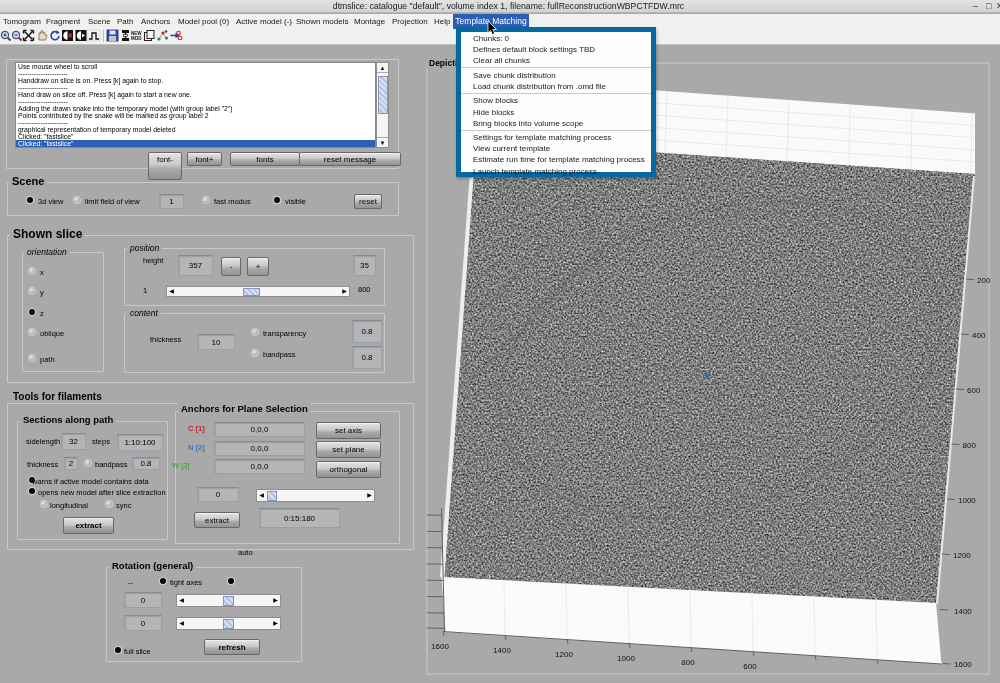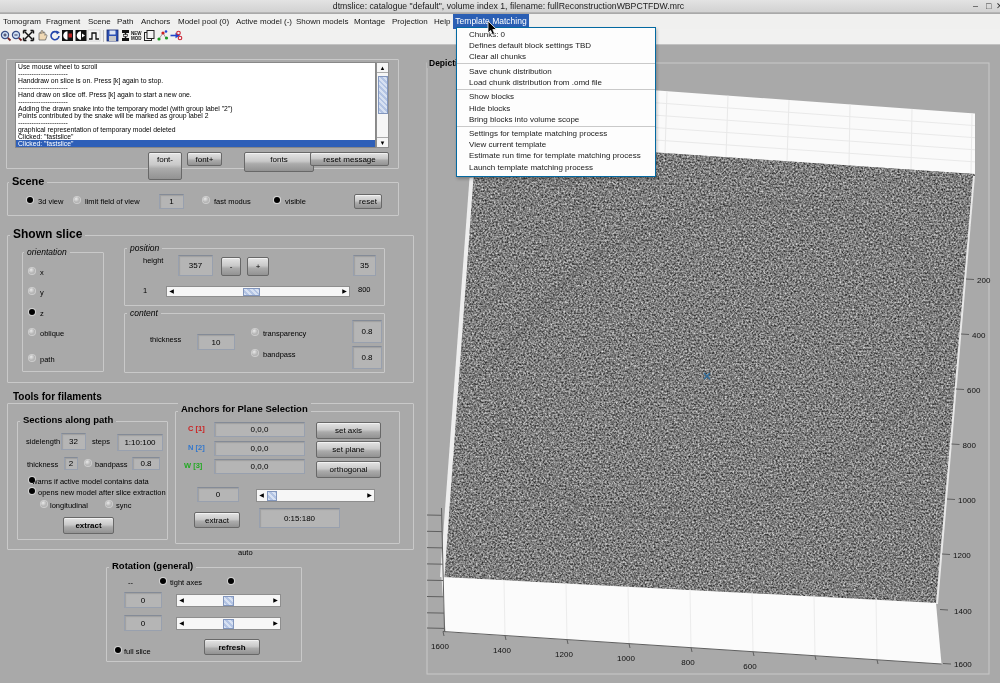--- a/index.html
+++ b/index.html
@@ -13,21 +13,21 @@
 .gb{position:absolute;border:1px solid #c9c9c9;border-radius:1px}
 .gbl{position:absolute;background:#a9a9a9;padding:0 3px;font-weight:bold;white-space:nowrap}
 .lab{position:absolute;font-size:7.5px;color:#000;white-space:nowrap}
 .fld{position:absolute;background:#b5b5b5;border:1px solid #98a0ae;border-top-color:#848b97;box-shadow:inset 1px 1px 1px rgba(0,0,0,0.12);font-size:8px;color:#000;text-align:center}
 .btn{position:absolute;background:linear-gradient(#e4e4e4 0%,#c9c9c9 45%,#ababab 60%,#929292 100%);border:1px solid #686868;border-radius:2px;font-size:8px;color:#000;text-align:center;box-shadow:inset 0 1px 0 rgba(255,255,255,0.55)}
 .rd{position:absolute;width:6px;height:6px;border-radius:50%;background:radial-gradient(circle at 35% 30%,#e9e9e9,#b4b4b4 60%,#c9c9c9);box-shadow:0 0 0 1px #cdcdcd}
 .rd.on{background:#000;box-shadow:0 0 0 1px #d2d2d2}
 .scrl{position:absolute;background:#f6f6f6;border:1px solid #8e8e8e}
 .thumb{position:absolute;background:repeating-linear-gradient(45deg,#d7e1f2 0 2px,#b3c4e4 2px 4px);border:1px solid #8296bd}
 .arr{position:absolute;font-size:6px;color:#000;line-height:10px;text-align:center}
-#dd{position:absolute;left:456px;top:27px;width:200px;height:150px;background:#fdfdfd;border:1px solid #0369a1;box-shadow:1px 2px 3px rgba(0,0,0,0.25);font-size:8px;color:#1a1a1a}
+#dd{position:absolute;left:456px;top:27px;width:200px;height:150px;background:#fdfdfd;border:5px solid #0369a1;box-shadow:1px 2px 3px rgba(0,0,0,0.25);font-size:8px;color:#1a1a1a}
 #dd .mi{padding-left:12px;height:11.1px;line-height:11.3px;white-space:nowrap}
 #dd .sep{border-top:1px solid #c9c9c9;margin:1px 0 1.5px 0;height:0}
 </style></head>
 <body>
 <div id="titlebar">dtmslice: catalogue "default", volume index 1, filename: fullReconstructionWBPCTFDW.mrc
 <span class="wb" style="left:973px">–</span><span class="wb" style="left:986px">□</span><span class="wb" style="left:996px">✕</span>
 </div>
 <div id="menubar">
 <span style="left:3px">Tomogram</span>
 <span style="left:46px">Fragment</span>
@@ -154,22 +154,22 @@
 <div style="background:#2e5fb8;color:#fff;margin-left:-2px;padding-left:2px">Clicked: "fastslice"</div>
 </div>
 
 <div class="scrl" style="left:376px;top:62px;width:13px;height:86px">
 <div class="arr" style="left:0;top:0;width:11px;height:10px;border-bottom:1px solid #aaa">▲</div>
 <div class="thumb" style="left:0.5px;top:13px;width:10px;height:38px"></div>
 <div class="arr" style="left:0;bottom:0;width:11px;height:10px;border-top:1px solid #aaa">▼</div>
 </div>
 <div class="btn" style="left:148px;top:152px;width:34px;height:28px;line-height:13px">font-</div>
 <div class="btn" style="left:187px;top:152px;width:35px;height:14px;line-height:13px">font+</div>
-<div class="btn" style="left:244px;top:152px;width:70px;height:20px;line-height:13px">fonts</div>
-<div class="btn" style="left:310px;top:152px;width:79px;height:14px;line-height:13px">reset message</div>
+<div class="btn" style="left:230px;top:152px;width:70px;height:14px;line-height:13px">fonts</div>
+<div class="btn" style="left:299px;top:152px;width:102px;height:14px;line-height:13px">reset message</div>
 
 <div class="gb" style="left:7px;top:182px;width:392px;height:34px"></div>
 <div class="gbl" style="left:9px;top:175px;font-size:11px">Scene</div>
 <i class="rd on" style="left:27px;top:197px"></i>
 <span class="lab" style="left:38px;top:197px">3d view</span>
 <i class="rd" style="left:74px;top:197px"></i>
 <span class="lab" style="left:85px;top:197px">limit field of view</span>
 <div class="fld" style="left:159px;top:194px;width:25px;height:15px;line-height:14px">1</div>
 <i class="rd" style="left:203px;top:197px"></i>
 <span class="lab" style="left:214px;top:197px">fast modus</span>
@@ -244,21 +244,21 @@
 <div class="btn" style="left:63px;top:517px;width:51px;height:17px;line-height:16px;font-weight:bold">extract</div>
 
 <div class="gb" style="left:175px;top:411px;width:225px;height:133px"></div>
 <div class="gbl" style="left:178px;top:403px;font-size:9.5px">Anchors for Plane Selection</div>
 <span class="lab" style="left:188px;top:424px;color:#cc2222;font-weight:bold">C [1]</span>
 <div class="fld" style="left:214px;top:422px;width:91px;height:15px;line-height:14px">0,0,0</div>
 <div class="btn" style="left:316px;top:422px;width:65px;height:17px;line-height:16px">set axis</div>
 <span class="lab" style="left:188px;top:443px;color:#3377cc;font-weight:bold">N [2]</span>
 <div class="fld" style="left:214px;top:441px;width:91px;height:15px;line-height:14px">0,0,0</div>
 <div class="btn" style="left:316px;top:441px;width:65px;height:17px;line-height:16px">set plane</div>
-<span class="lab" style="left:184px;top:461px;color:#22aa22;font-weight:bold">W [3]</span>
+<span class="lab" style="left:172px;top:461px;color:#22aa22;font-weight:normal">W [3]</span>
 <div class="fld" style="left:214px;top:459px;width:91px;height:15px;line-height:14px">0,0,0</div>
 <div class="btn" style="left:316px;top:461px;width:65px;height:17px;line-height:16px">orthogonal</div>
 <div class="fld" style="left:197px;top:487px;width:42px;height:15px;line-height:14px">0</div>
 <div class="scrl" style="left:256px;top:489px;width:119px;height:13px">
 <div class="arr" style="left:0;top:0;width:9px;height:11px;line-height:11px">◀</div>
 <div class="thumb" style="left:10px;top:0.5px;width:10px;height:10px"></div>
 <div class="arr" style="right:0;top:0;width:9px;height:11px;line-height:11px">▶</div>
 </div>
 <div class="btn" style="left:194px;top:512px;width:46px;height:16px;line-height:15px">extract</div>
 <div class="fld" style="left:259px;top:508px;width:81px;height:20px;line-height:19px">0:15:180</div>

